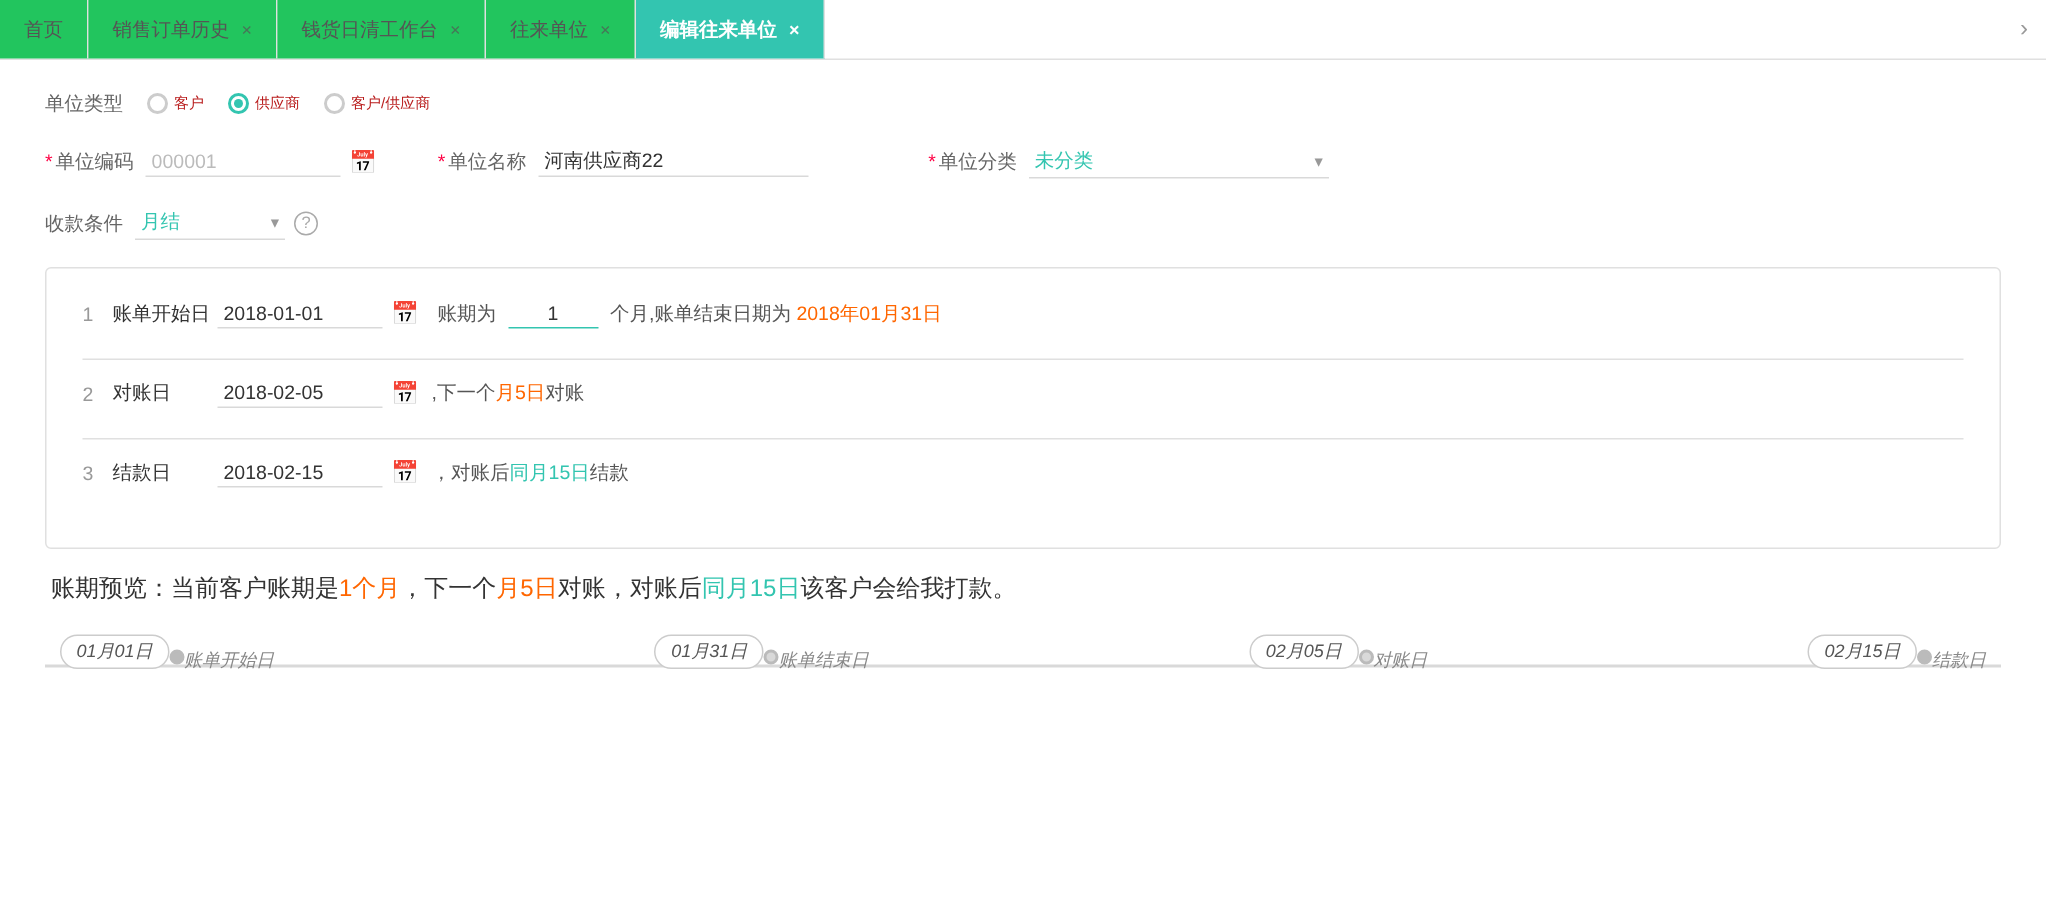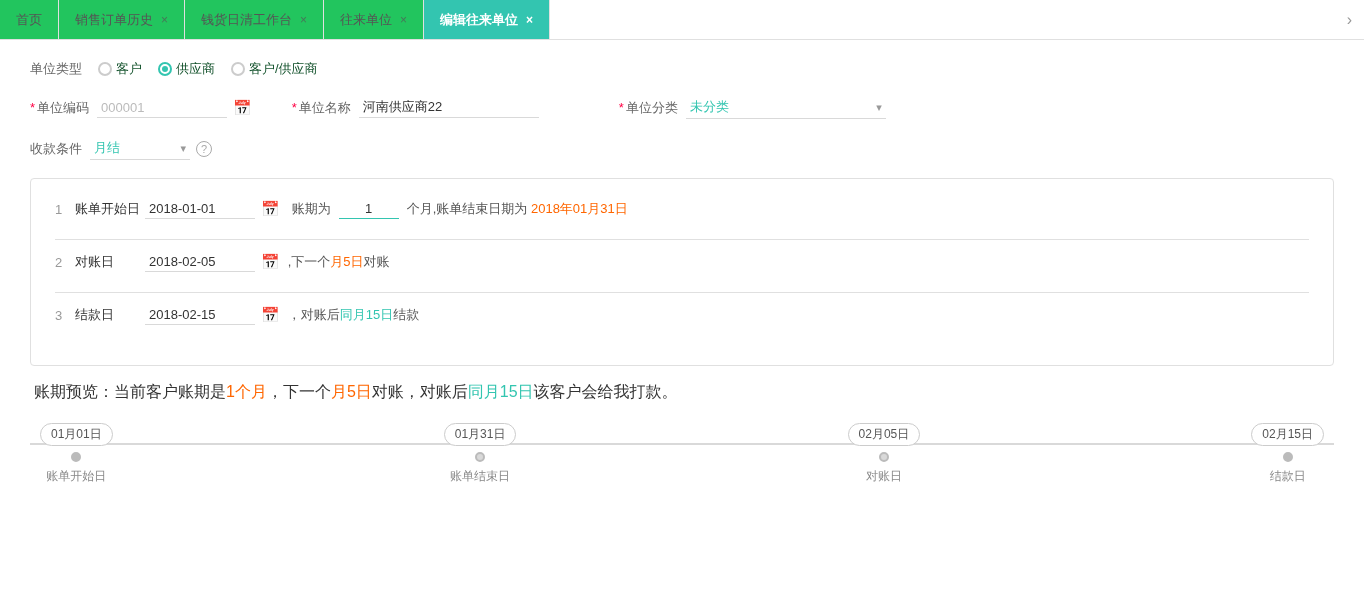--- a/index.html
+++ b/index.html
@@ -96,22 +96,22 @@
     .radio-group {
       display: flex;
       align-items: center;
       gap: 16px;
     }
     .radio-item {
       display: flex;
       align-items: center;
       gap: 4px;
       cursor: pointer;
-      font-size: 13px;
-      color: #14532d;
+      font-size: 10px;
+      color: #b91c1c;
     }
     .radio-circle {
       width: 14px; height: 14px;
       border-radius: 50%;
       border: 2px solid #ccc;
       display: flex; align-items: center; justify-content: center;
     }
     .radio-circle.checked {
       border-color: #33c5b0;
     }
@@ -234,22 +234,23 @@
     }
     .timeline-points {
       display: flex;
       justify-content: space-between;
       width: 100%;
       position: relative;
       z-index: 1;
     }
     .timeline-point {
       display: flex;
-      flex-direction: column;
-      align-items: center;
+      flex-direction: row;
+      align-items: center;
+      font-style: italic;
     }
     .timeline-dot {
       width: 10px; height: 10px;
       border-radius: 50%;
       background: #d9d9d9;
       border: 2px solid #bbb;
     }
     .timeline-dot.start { background: #bbb; }
     .timeline-dot.end { background: #bbb; }
     .timeline-label-top {

